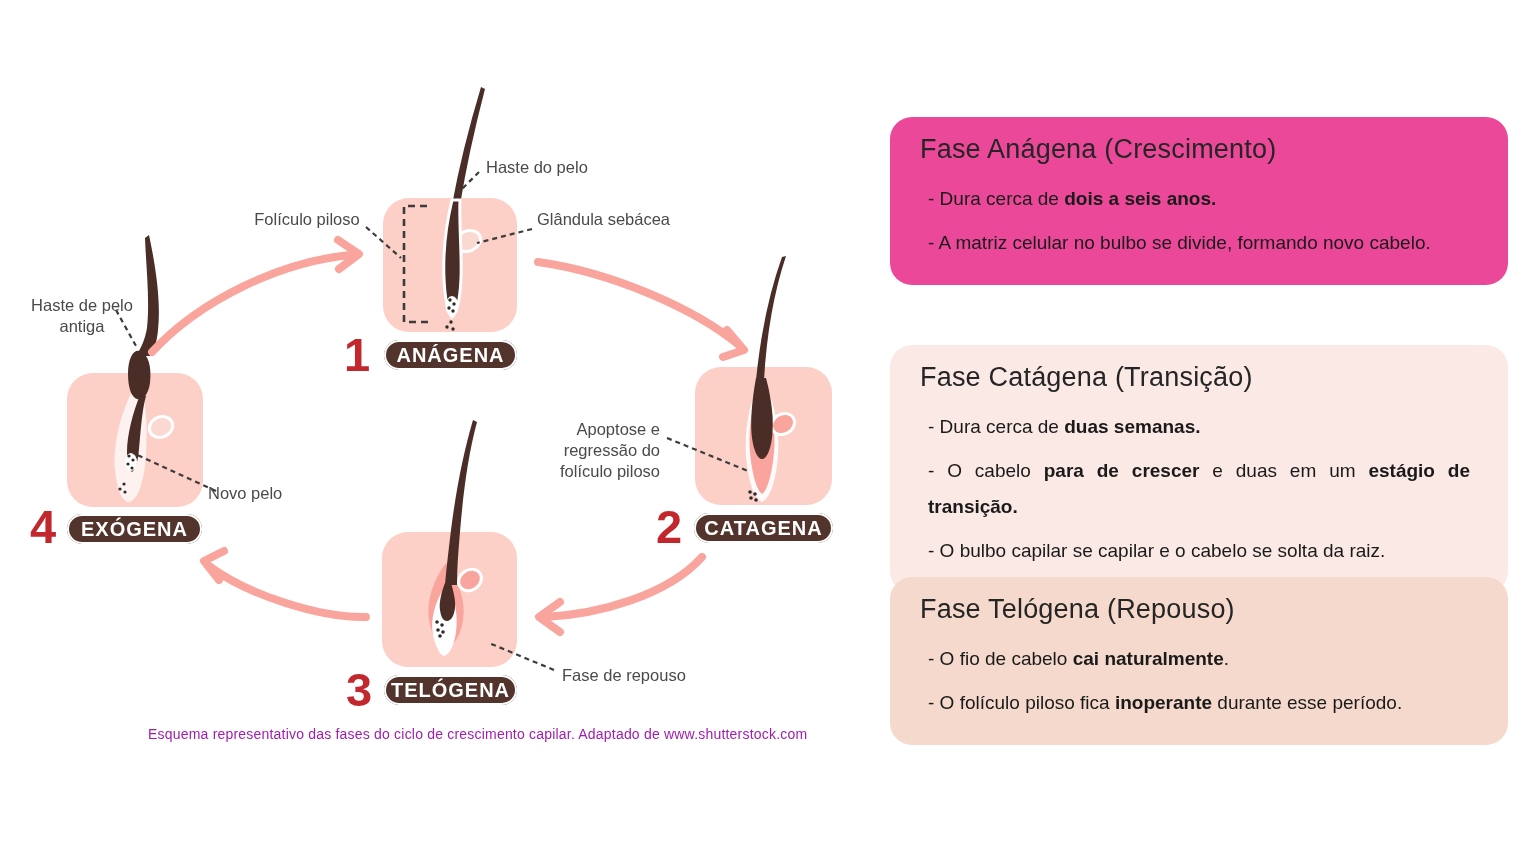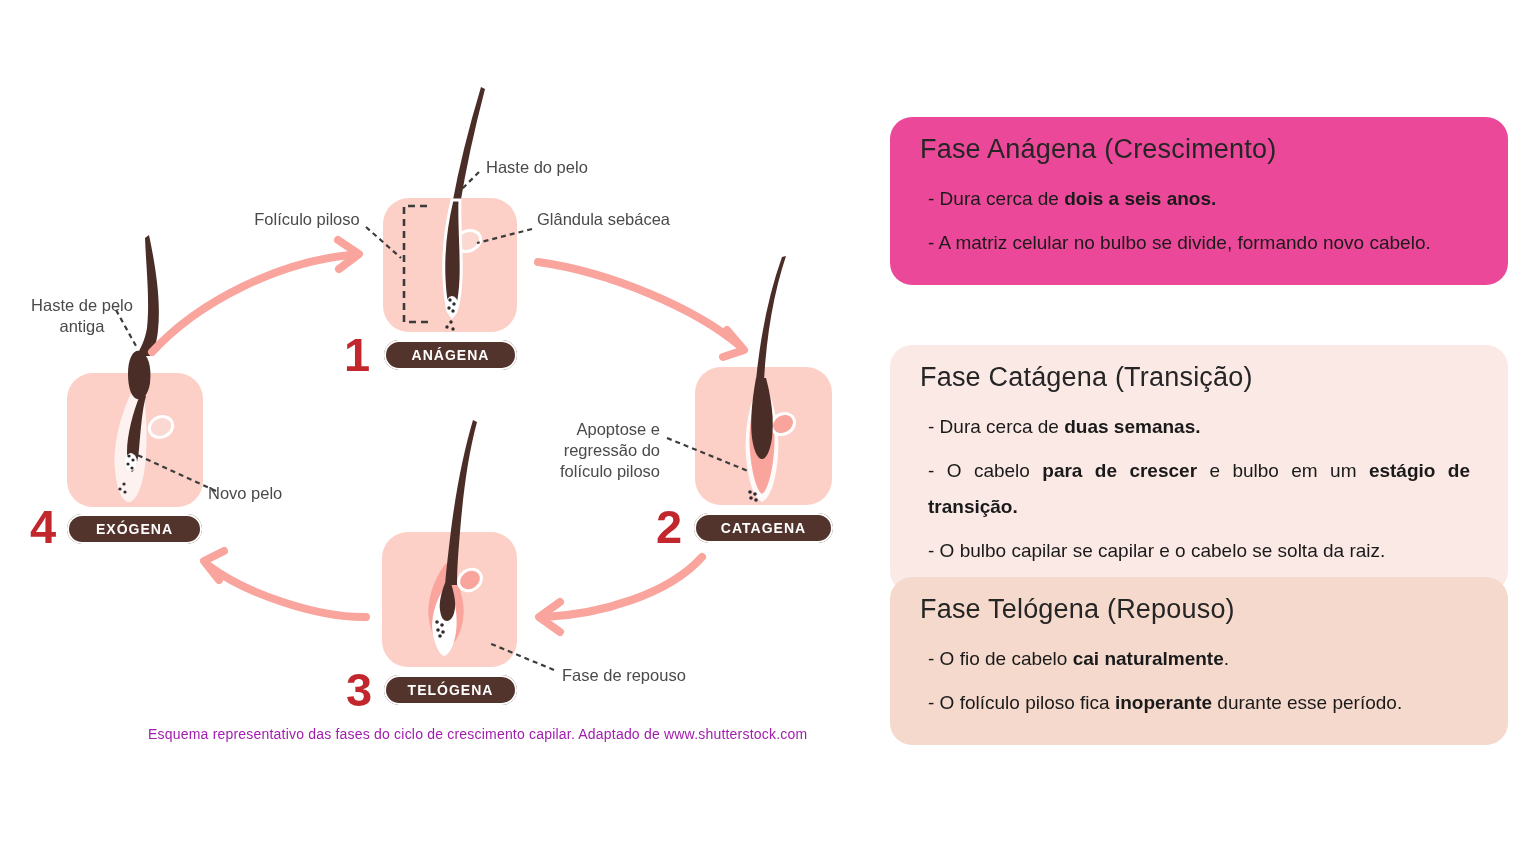--- a/index.html
+++ b/index.html
@@ -14,21 +14,21 @@
   .dlabel{
     position:absolute;font-size:16.5px;color:#4a4a4a;line-height:1.28;
     white-space:nowrap;
   }
   .dlabel.wrap{white-space:normal;}
   .stage-number{
     position:absolute;font-size:47px;font-weight:800;color:#c1272d;line-height:1;
   }
   .pill{
     position:absolute;height:30px;border-radius:17px;background:#53342c;
-    color:#ffffff;font-weight:700;font-size:14px;letter-spacing:1px;
+    color:#ffffff;font-weight:700;font-size:20px;letter-spacing:1px;
     display:flex;align-items:center;justify-content:center;
     box-shadow:0 0 0 2px #ffffff inset;
   }
   .caption{
     position:absolute;left:148px;top:726px;font-size:14px;color:#a21caf;
     letter-spacing:0.2px;white-space:nowrap;
   }
   
   .panel{
     position:absolute;left:890px;width:618px;border-radius:22px;
@@ -169,21 +169,21 @@
 
   <div id="panels-root">
       <section class="panel panel-1">
         <h2>Fase Anágena (Crescimento)</h2>
         <p><span>- Dura cerca de </span><b>dois a seis anos.</b></p>
         <p><span>- A matriz celular no bulbo se divide, formando novo cabelo.</span></p>
       </section>
       <section class="panel panel-2">
         <h2>Fase Catágena (Transição)</h2>
         <p><span>- Dura cerca de </span><b>duas semanas.</b></p>
-        <p><span>- O cabelo </span><b>para de crescer</b><span> e bulbo em um </span><b>estágio de transição.</b></p>
+        <p><span>- O cabelo </span><b>para de crescer</b><span> e duas em um </span><b>estágio de transição.</b></p>
         <p><span>- O bulbo capilar se capilar e o cabelo se solta da raiz.</span></p>
       </section>
       <section class="panel panel-3">
         <h2>Fase Telógena (Repouso)</h2>
         <p><span>- O fio de cabelo </span><b>cai naturalmente</b><span>.</span></p>
         <p><span>- O folículo piloso fica </span><b>inoperante</b><span> durante esse período.</span></p>
       </section>
     </div>
 
 </div>

